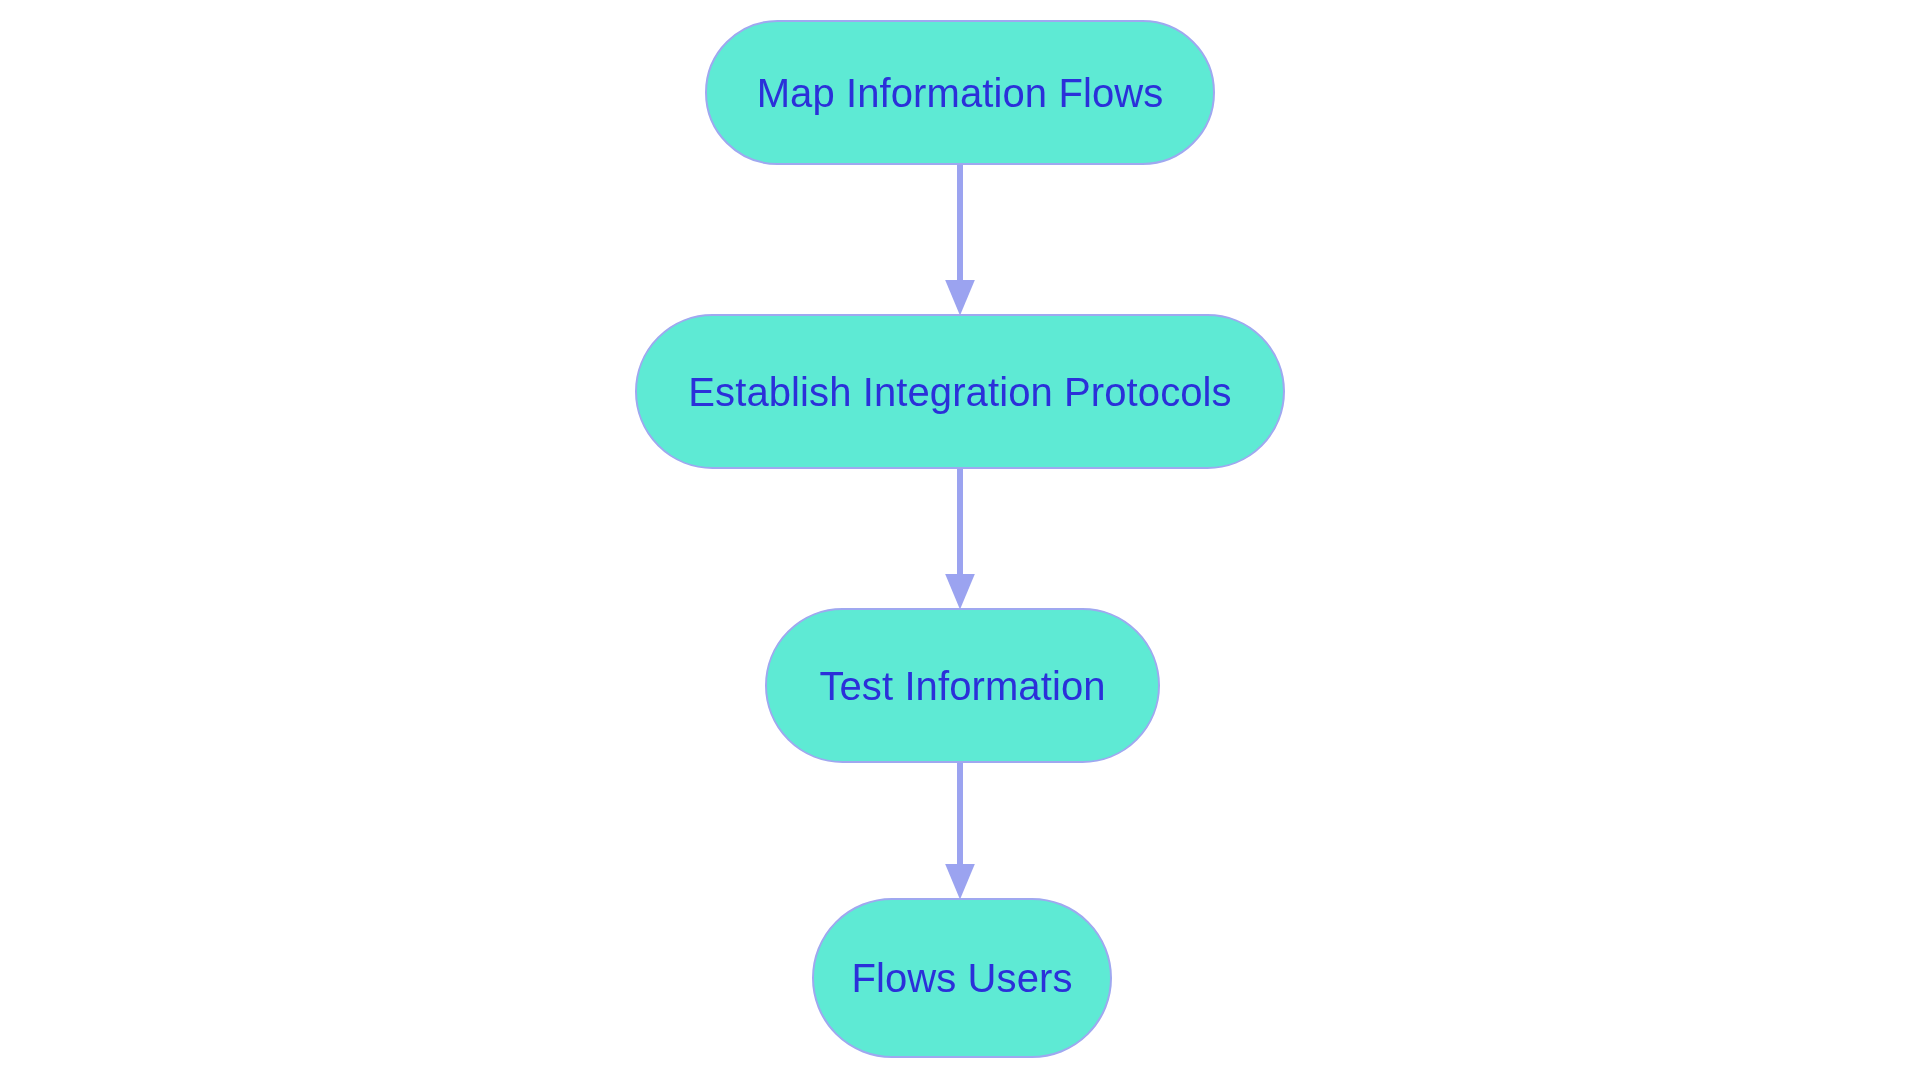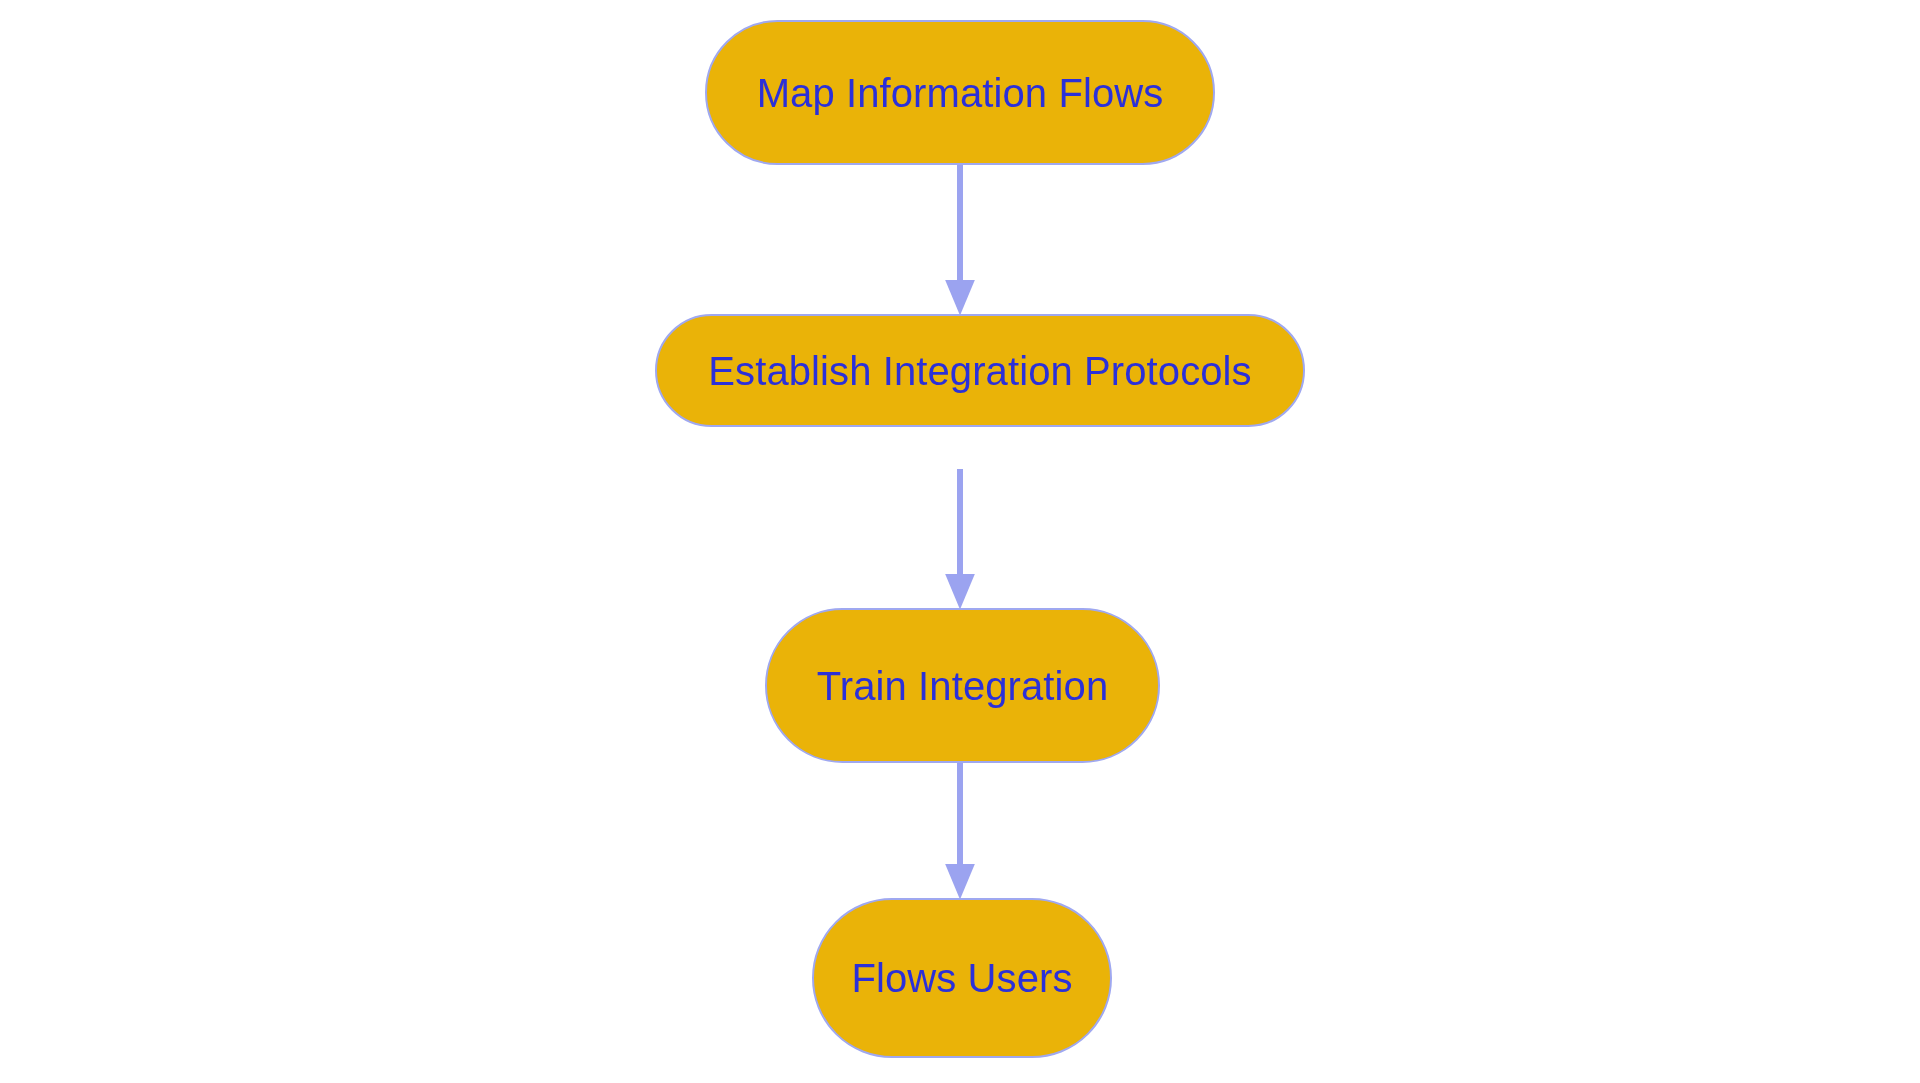--- a/index.html
+++ b/index.html
@@ -22,39 +22,39 @@
   .edge-layer {
     position: absolute;
     left: 0;
     top: 0;
     width: 1920px;
     height: 1083px;
   }
   .node {
     position: absolute;
     box-sizing: border-box;
-    background: #eab308;
+    background: #5eead4;
     border: 2px solid #9fa8f0;
     border-radius: 9999px;
     display: flex;
     align-items: center;
     justify-content: center;
   }
   .node-label {
     color: #2b30d9;
     font-size: 40px;
     font-weight: 400;
     line-height: 1;
     letter-spacing: 0.1px;
     white-space: nowrap;
     text-align: center;
   }
   
   #node-0 { left: 705px;  top: 20px;   width: 510px; height: 145px; }
-  #node-1 { left: 655px;  top: 314px;  width: 650px; height: 113px; }
+  #node-1 { left: 635px;  top: 314px;  width: 650px; height: 155px; }
   #node-2 { left: 765px;  top: 608px;  width: 395px; height: 155px; }
   #node-3 { left: 812px;  top: 898px;  width: 300px; height: 160px; }
 </style>
 </head>
 <body>
 
 <div id="flow-canvas">
 
   <svg class="edge-layer" viewBox="0 0 1920 1083" width="1920" height="1083" xmlns="http://www.w3.org/2000/svg">
     <defs>
@@ -72,20 +72,20 @@
 
   <div class="node" id="node-0">
     <span class="node-label">Map Information Flows</span>
   </div>
 
   <div class="node" id="node-1">
     <span class="node-label">Establish Integration Protocols</span>
   </div>
 
   <div class="node" id="node-2">
-    <span class="node-label">Train Integration</span>
+    <span class="node-label">Test Information</span>
   </div>
 
   <div class="node" id="node-3">
     <span class="node-label">Flows Users</span>
   </div>
 
 </div>
 
 </body></html>

